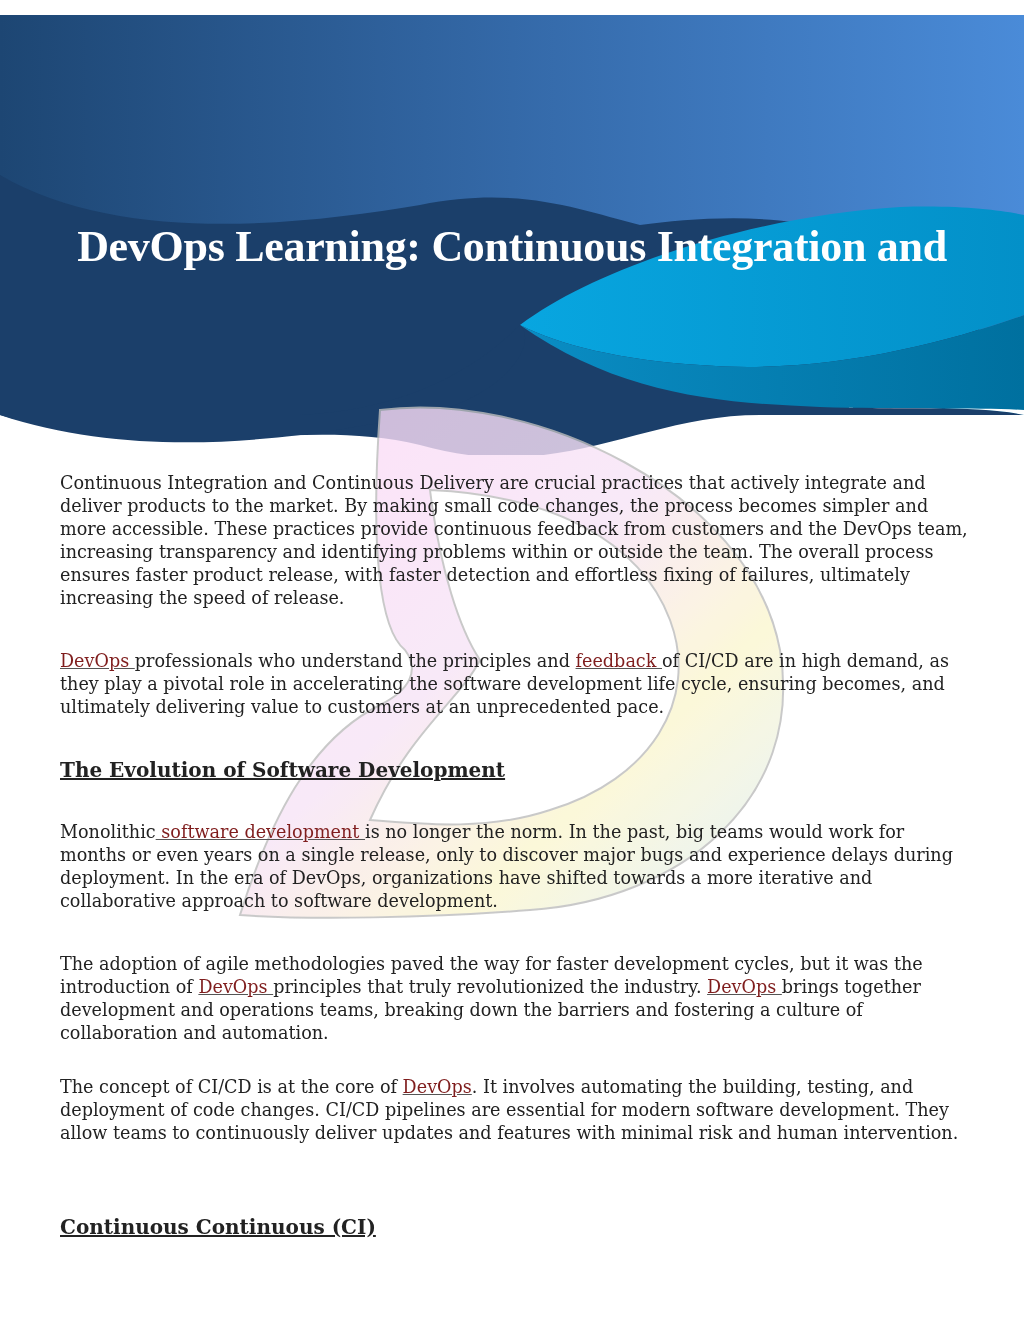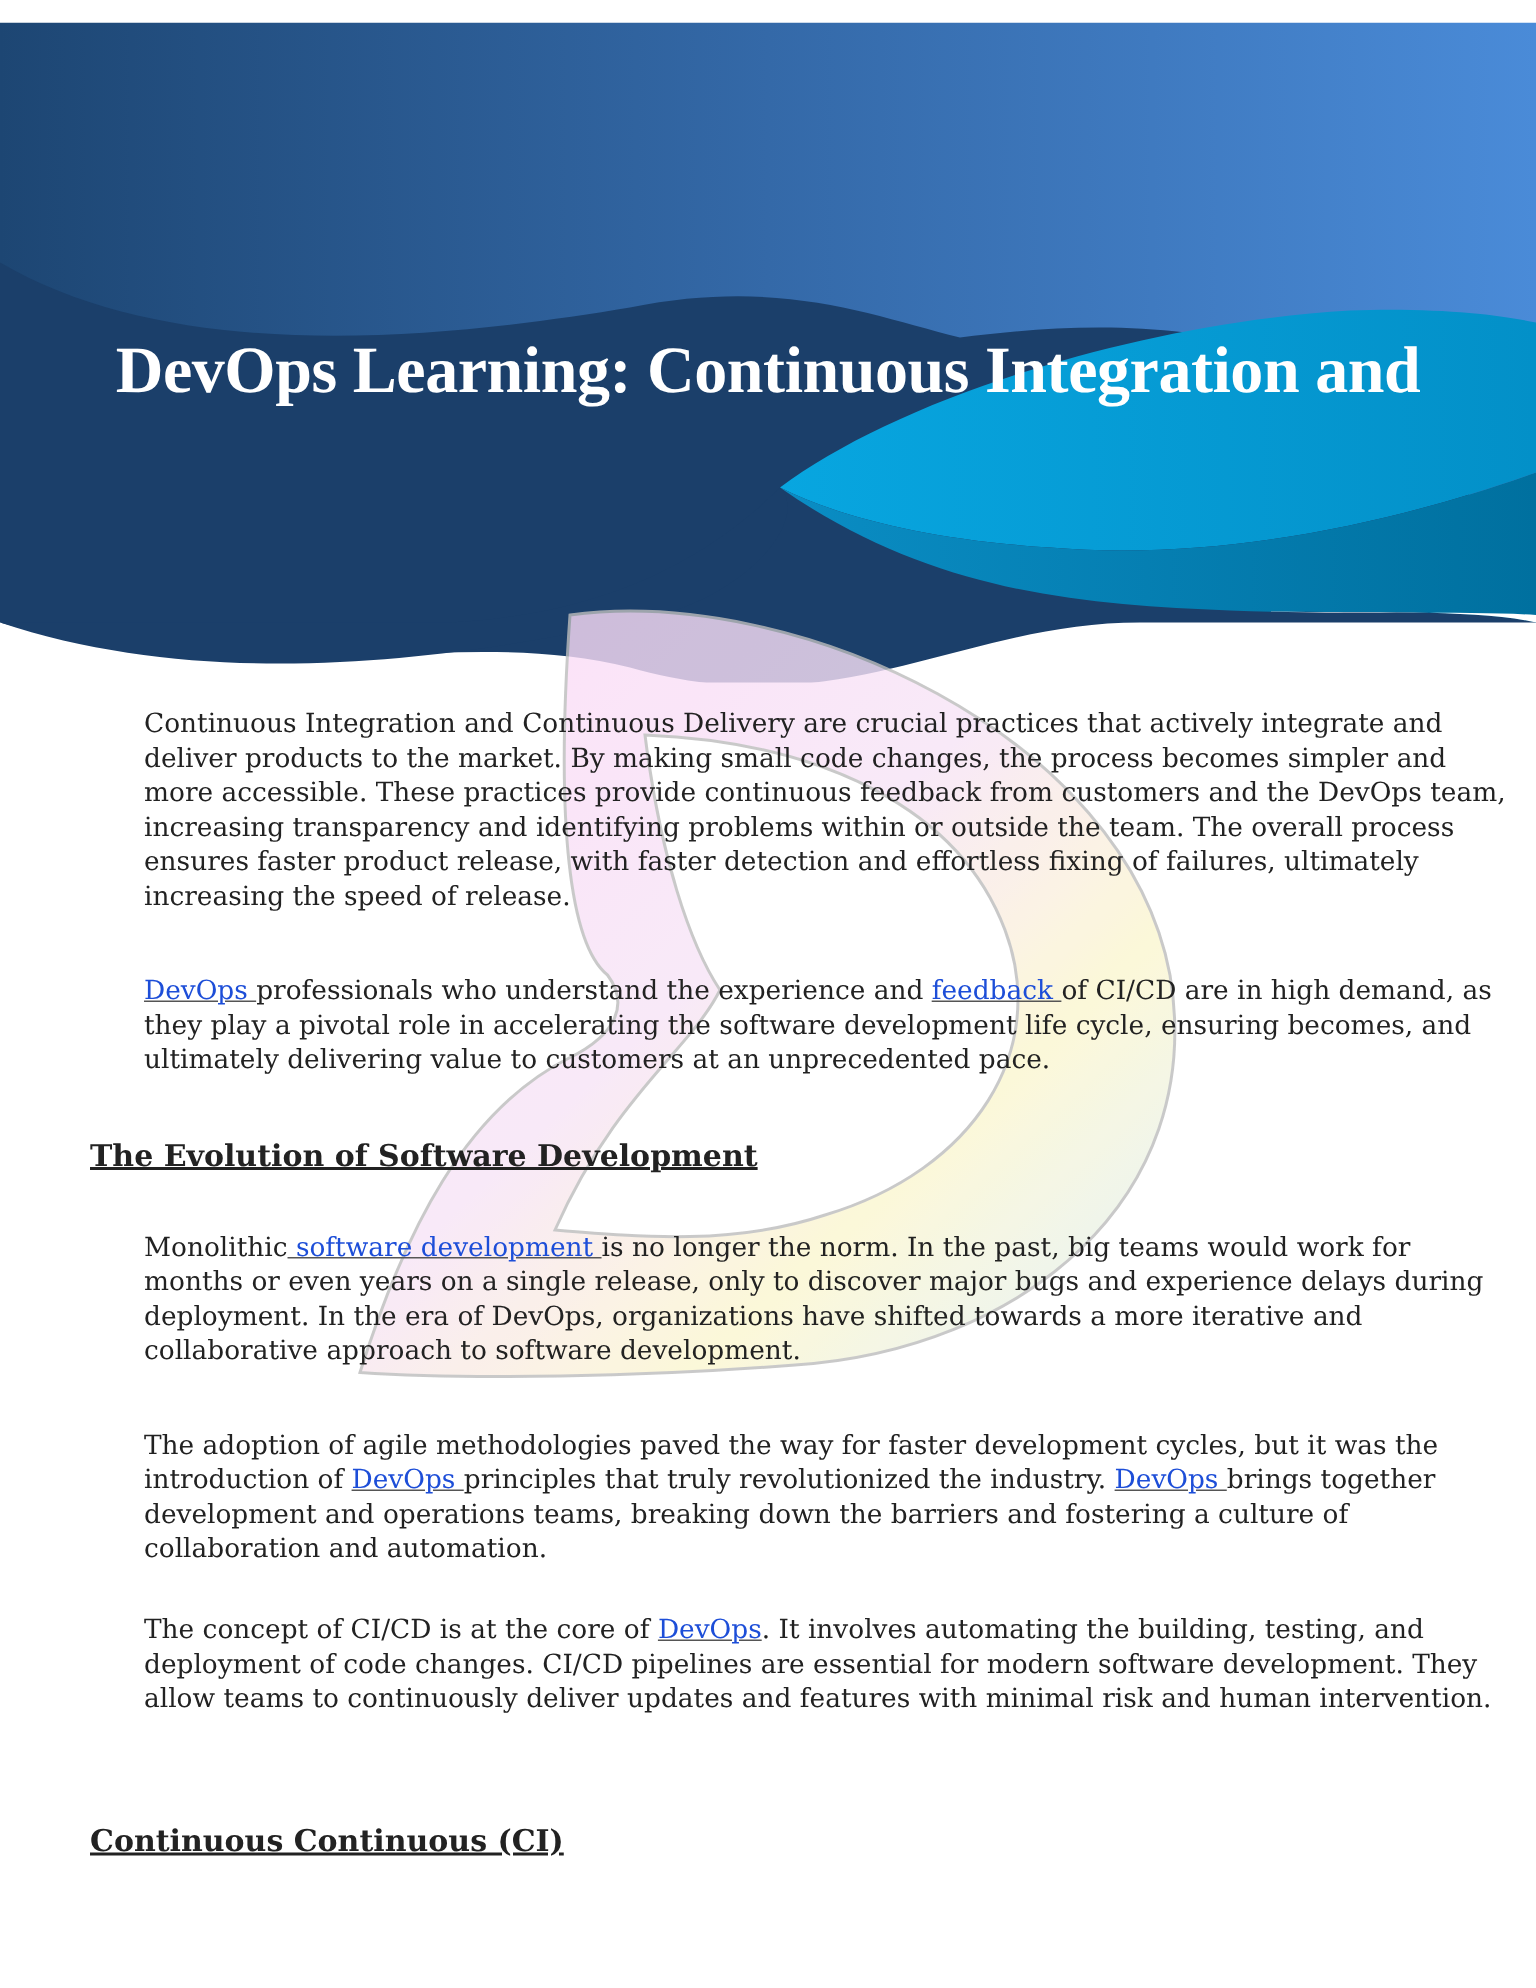--- a/index.html
+++ b/index.html
@@ -6,22 +6,22 @@
   body { width: 1024px; height: 1325px; position: relative; overflow: hidden;
          font-family: "DejaVu Serif", "Liberation Serif", serif; color: #222222; }
   .header { position: absolute; left: 0; top: 15px; width: 1024px; height: 440px; padding-left: 24px; }
   .header svg { position: absolute; left: 0; top: 0; }
   .title { position: absolute; left: 40px; top: 206px; width: 944px; text-align: center;
            font-family: "Liberation Serif", serif; font-weight: bold; font-size: 44px;
            line-height: 52px; color: #ffffff; letter-spacing: -0.3px; }
   .watermark { position: absolute; left: 230px; top: 400px; width: 560px; height: 530px; opacity: 0.95; }
   .content { position: absolute; left: 60px; top: 472px; width: 910px; }
   p { margin: 0; font-size: 17.6px; line-height: 23px; }
-  .para { position: absolute; left: 0; width: 910px; margin-left: 36px; }
-  a.link { color: #1d4ed8; text-decoration: underline; text-decoration-color: #555; }
+  .para { position: absolute; left: 0; width: 910px; }
+  a.link { color: #7f1d1d; text-decoration: underline; text-decoration-color: #555; }
   h2 { margin: 0; font-size: 20px; font-weight: bold; text-decoration: underline; position: absolute; left: 0; }
 </style>
 </head>
 <body>
 
 <div class="header">
   <svg width="1024" height="440" viewBox="0 0 1024 440">
     <defs>
       <linearGradient id="gTop" x1="0" y1="0" x2="1" y2="0">
         <stop offset="0" stop-color="#1d4673"></stop>
@@ -66,21 +66,21 @@
       <stop offset="1" stop-color="#dff0fb"></stop>
     </linearGradient>
   </defs>
   <path d="M150,10 C300,-10 520,90 550,250 C575,400 450,500 300,510 C200,518 80,520 10,515 C40,420 80,340 150,305 C180,290 190,270 175,250 C150,230 140,150 150,10 Z
            M200,90 C210,170 230,230 250,260 C230,300 180,330 140,420 C200,425 260,430 320,410 C420,380 470,300 440,220 C410,140 320,95 200,90 Z" fill="url(#wm)" fill-rule="evenodd" stroke="#bdbdbd" stroke-width="2" opacity="0.85"></path>
 </svg>
 
 <div class="content">
   <p class="para" style="top:0">Continuous Integration and Continuous Delivery are crucial practices that actively integrate and deliver products to the market. By making small code changes, the process becomes simpler and more accessible. These practices provide continuous feedback from customers and the DevOps team, increasing transparency and identifying problems within or outside the team. The overall process ensures faster product release, with faster detection and effortless fixing of failures, ultimately increasing the speed of release.</p>
 
-  <p class="para" style="top:178px"><a class="link">DevOps </a><span>professionals who understand the experience and </span><a class="link">feedback </a><span>of CI/CD are in high demand, as they play a pivotal role in accelerating the software development life cycle, ensuring becomes, and ultimately delivering value to customers at an unprecedented pace.</span></p>
+  <p class="para" style="top:178px"><a class="link">DevOps </a><span>professionals who understand the principles and </span><a class="link">feedback </a><span>of CI/CD are in high demand, as they play a pivotal role in accelerating the software development life cycle, ensuring becomes, and ultimately delivering value to customers at an unprecedented pace.</span></p>
 
   <h2 style="top:286px">The Evolution of Software Development</h2>
 
   <p class="para" style="top:349px"><span>Monolithic</span><a class="link"> software development </a><span>is no longer the norm. In the past, big teams would work for months or even years on a single release, only to discover major bugs and experience delays during deployment. In the era of DevOps, organizations have shifted towards a more iterative and collaborative approach to software development.</span></p>
 
   <p class="para" style="top:481px"><span>The adoption of agile methodologies paved the way for faster development cycles, but it was the introduction of </span><a class="link">DevOps </a><span>principles that truly revolutionized the industry. </span><a class="link">DevOps </a><span>brings together development and operations teams, breaking down the barriers and fostering a culture of collaboration and automation.</span></p>
 
   <p class="para" style="top:604px"><span>The concept of CI/CD is at the core of </span><a class="link">DevOps</a><span>. It involves automating the building, testing, and deployment of code changes. CI/CD pipelines are essential for modern software development. They allow teams to continuously deliver updates and features with minimal risk and human intervention.</span></p>
 
   <h2 style="top:743px">Continuous Continuous (CI)</h2>

